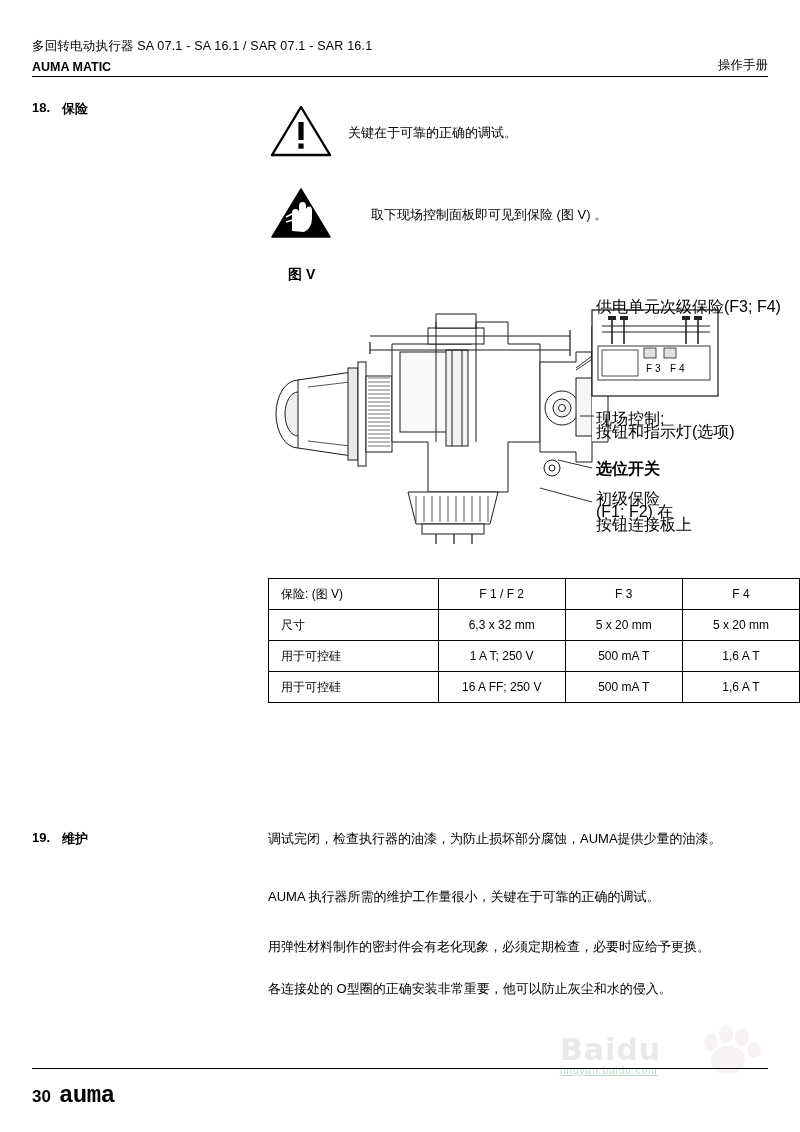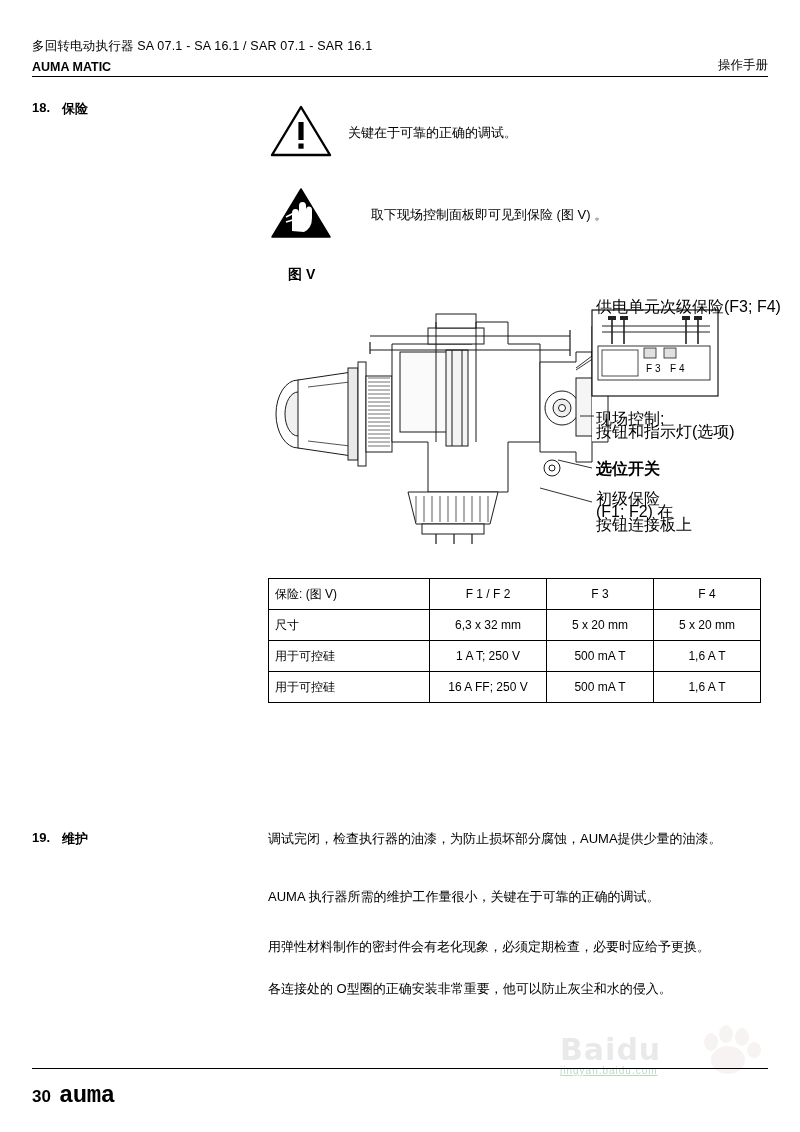--- a/index.html
+++ b/index.html
@@ -103,21 +103,21 @@
   
   .ftable {
     position: absolute;
     left: 268px;
     top: 578px;
     border-collapse: collapse;
     font-size: 12px;
   }
   .ftable td {
     border: 1px solid #000;
-    padding: 6px 6px;
+    padding: 6px 12px;
     height: 18px;
     vertical-align: middle;
     margin-left: 40px;
   }
   .ftable td.c0 { width: 148px; text-align: left; }
   .ftable td.c1 { width: 104px; text-align: center; }
   .ftable td.c2 { width: 94px;  text-align: center; }
   .ftable td.c3 { width: 94px;  text-align: center; }
 
   

